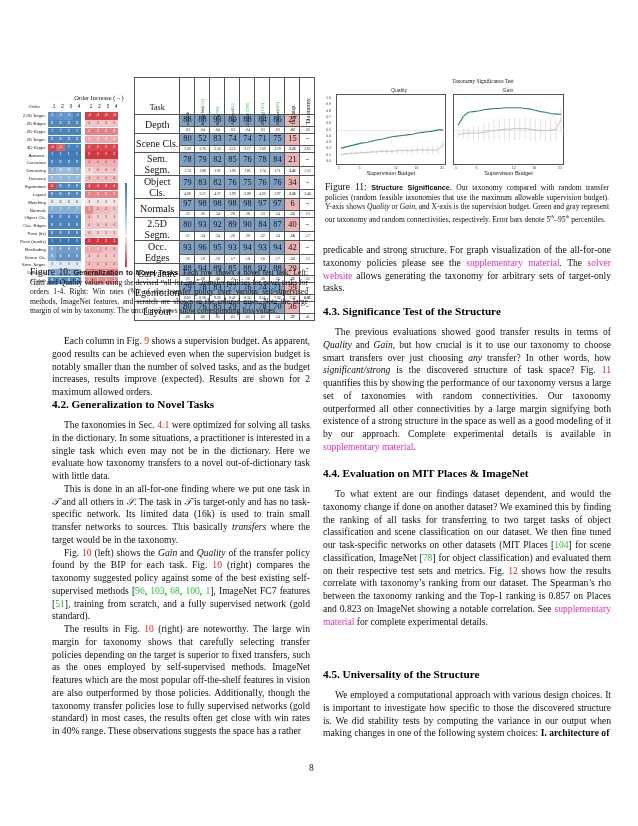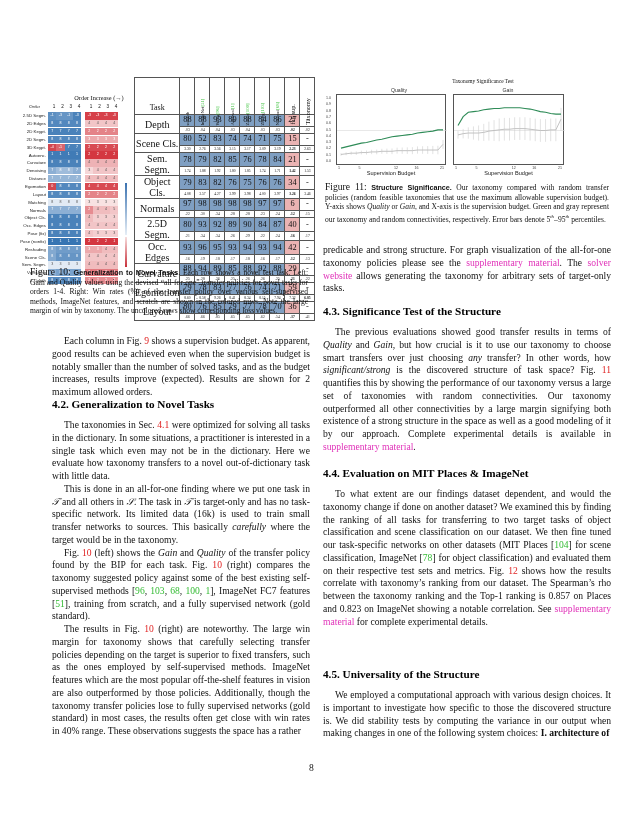--- a/index.html
+++ b/index.html
@@ -787,21 +787,21 @@
   <span class="fl">Figure 11:</span>
   <span class="ft">Structure Significance.</span><span> Our taxonomy compared with random transfer policies (random feasible taxonomies that use the maximum allowable supervision budget). Y-axis shows </span><i>Quality</i><span> or </span><i>Gain</i><span>, and X-axis is the supervision budget. Green and gray represent our taxonomy and random connectivities, respectively. Error bars denote 5</span><sup style="font-size:5px;font-style:italic">th</sup><span>–95</span><sup style="font-size:5px;font-style:italic">th</sup><span> percentiles.</span>
 </div>
 
 <div class="txt" style="left:52px;top:335px;width:258px;">
   <p><span>Each column in Fig. </span><a class="ref-red">9</a><span> shows a supervision budget. As apparent, good results can be achieved even when the supervision budget is notably smaller than the number of solved tasks, and as the budget increases, results improve (expected). Results are shown for 2 maximum allowed orders.</span></p>
 </div>
 <div class="sec" style="left:52px;top:398px;">4.2. Generalization to Novel Tasks</div>
 <div class="txt" style="left:52px;top:419px;width:258px;">
   <p><span>The taxonomies in Sec. </span><a class="ref-red">4.1</a><span> were optimized for solving all tasks in the dictionary. In some situations, a practitioner is interested in a single task which even may not be in the dictionary. Here we evaluate how taxonomy transfers to a novel out-of-dictionary task with little data.</span></p>
-  <p><span>This is done in an all-for-one finding where we put one task in </span><i>𝒯</i><span> and all others in </span><i>𝒮</i><span>. The task in </span><i>𝒯</i><span> is target-only and has no task-specific network. Its limited data (16k) is used to train small transfer networks to sources. This basically </span><i>carefully</i><span> where the target would be in the taxonomy.</span></p>
+  <p><span>This is done in an all-for-one finding where we put one task in </span><i>𝒯</i><span> and all others in </span><i>𝒮</i><span>. The task in </span><i>𝒯</i><span> is target-only and has no task-specific network. Its limited data (16k) is used to train small transfer networks to sources. This basically </span><i>transfers</i><span> where the target would be in the taxonomy.</span></p>
   <p><span>Fig. </span><a class="ref-red">10</a><span> (left) shows the </span><i>Gain</i><span> and </span><i>Quality</i><span> of the transfer policy found by the BIP for each task. Fig. </span><a class="ref-red">10</a><span> (right) compares the taxonomy suggested policy against some of the best existing self-supervised methods [</span><a class="ref-grn">96</a><span>, </span><a class="ref-grn">103</a><span>, </span><a class="ref-grn">68</a><span>, </span><a class="ref-grn">100</a><span>, </span><a class="ref-grn">1</a><span>], ImageNet FC7 features [</span><a class="ref-grn">51</a><span>], training from scratch, and a fully supervised network (gold standard).</span></p>
   <p><span>The results in Fig. </span><a class="ref-red">10</a><span> (right) are noteworthy. The large win margin for taxonomy shows that carefully selecting transfer policies depending on the target is superior to fixed transfers, such as the ones employed by self-supervised methods. ImageNet features which are the most popular off-the-shelf features in vision are also outperformed by those policies. Additionally, though the taxonomy transfer policies lose to fully supervised networks (gold standard) in most cases, the results often get close with win rates in 40% range. These observations suggests the space has a rather</span></p>
 </div>
 
 <div class="txt" style="left:323px;top:244px;width:288px;">
   <p style="text-indent:0"><span>predicable and strong structure. For graph visualization of the all-for-one taxonomy policies please see the </span><a class="ref-mag">supplementary material</a><span>. The </span><a class="ref-mag">solver website</a><span> allows generating the taxonomy for arbitrary sets of target-only tasks.</span></p>
 </div>
 <div class="sec" style="left:323px;top:305px;">4.3. Significance Test of the Structure</div>
 <div class="txt" style="left:323px;top:326px;width:288px;">
   <p><span>The previous evaluations showed good transfer results in terms of </span><i>Quality</i><span> and </span><i>Gain</i><span>, but how crucial is it to use our taxonomy to choose smart transfers over just choosing </span><i>any</i><span> transfer? In other words, how </span><i>significant/strong</i><span> is the discovered structure of task space? Fig. </span><a class="ref-red">11</a><span> quantifies this by showing the performance of our taxonomy versus a large set of taxonomies with random connectivities. Our taxonomy outperformed all other connectivities by a large margin signifying both existence of a strong structure in the space as well as a good modeling of it by our approach. Complete experimental details is available in </span><a class="ref-mag">supplementary material</a><span>.</span></p>

